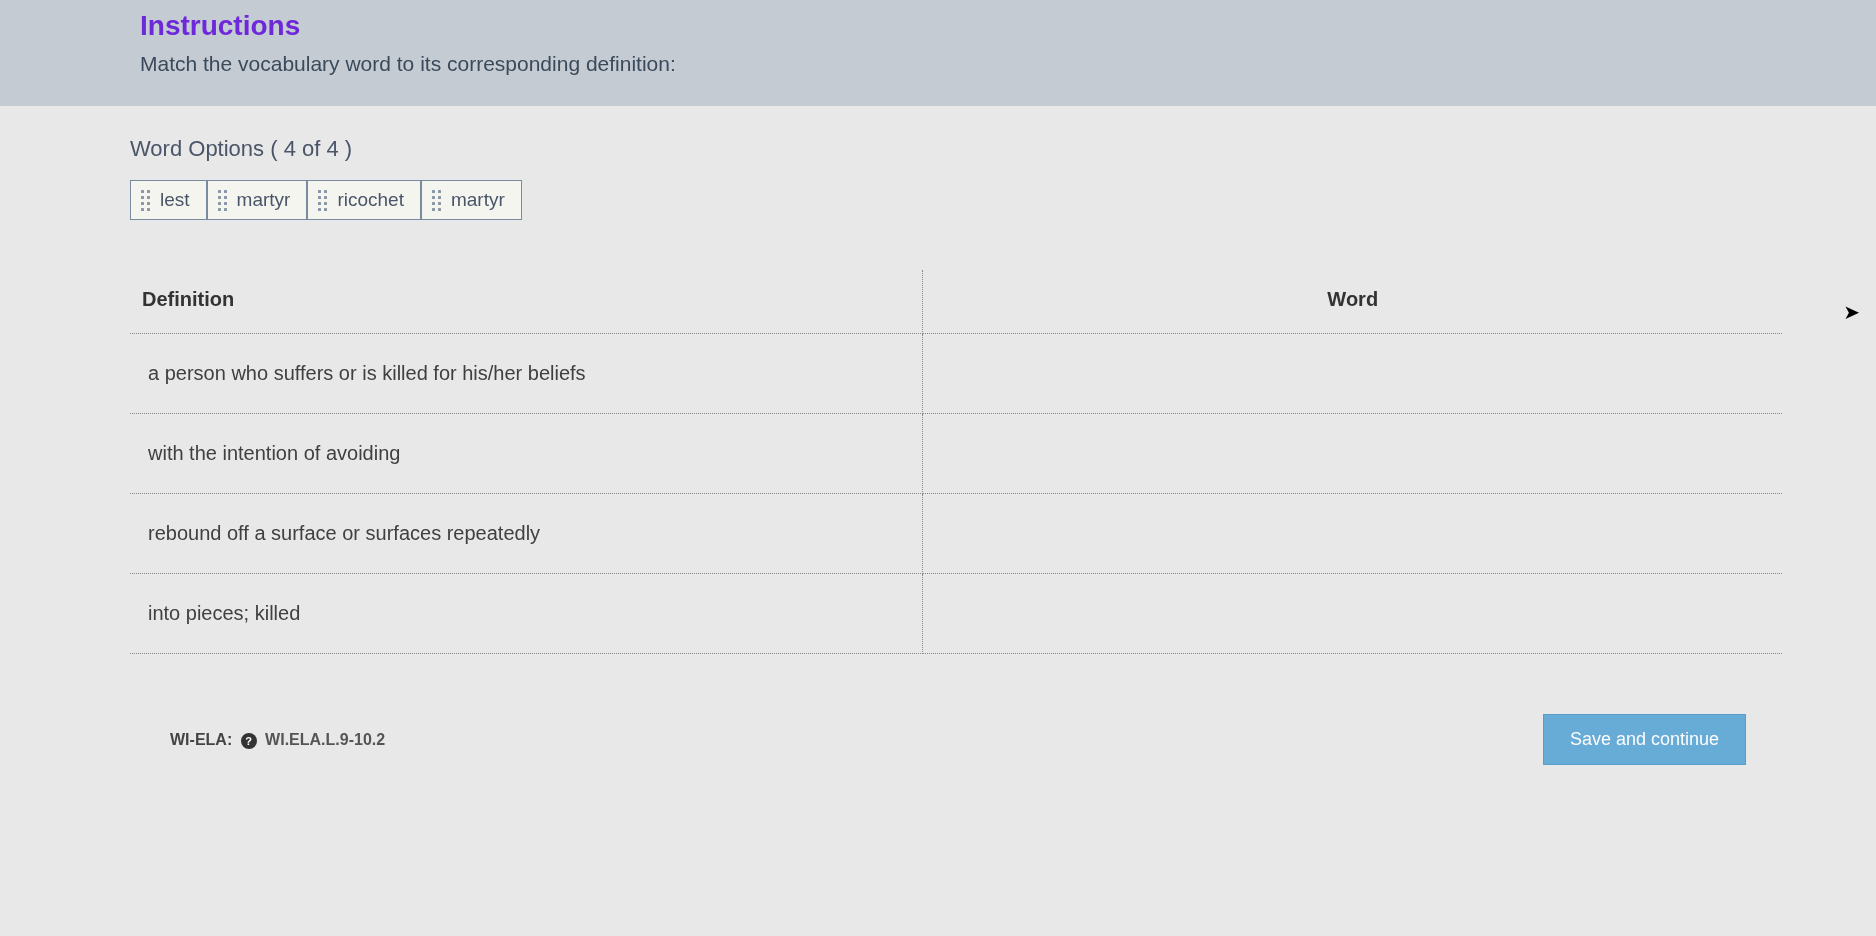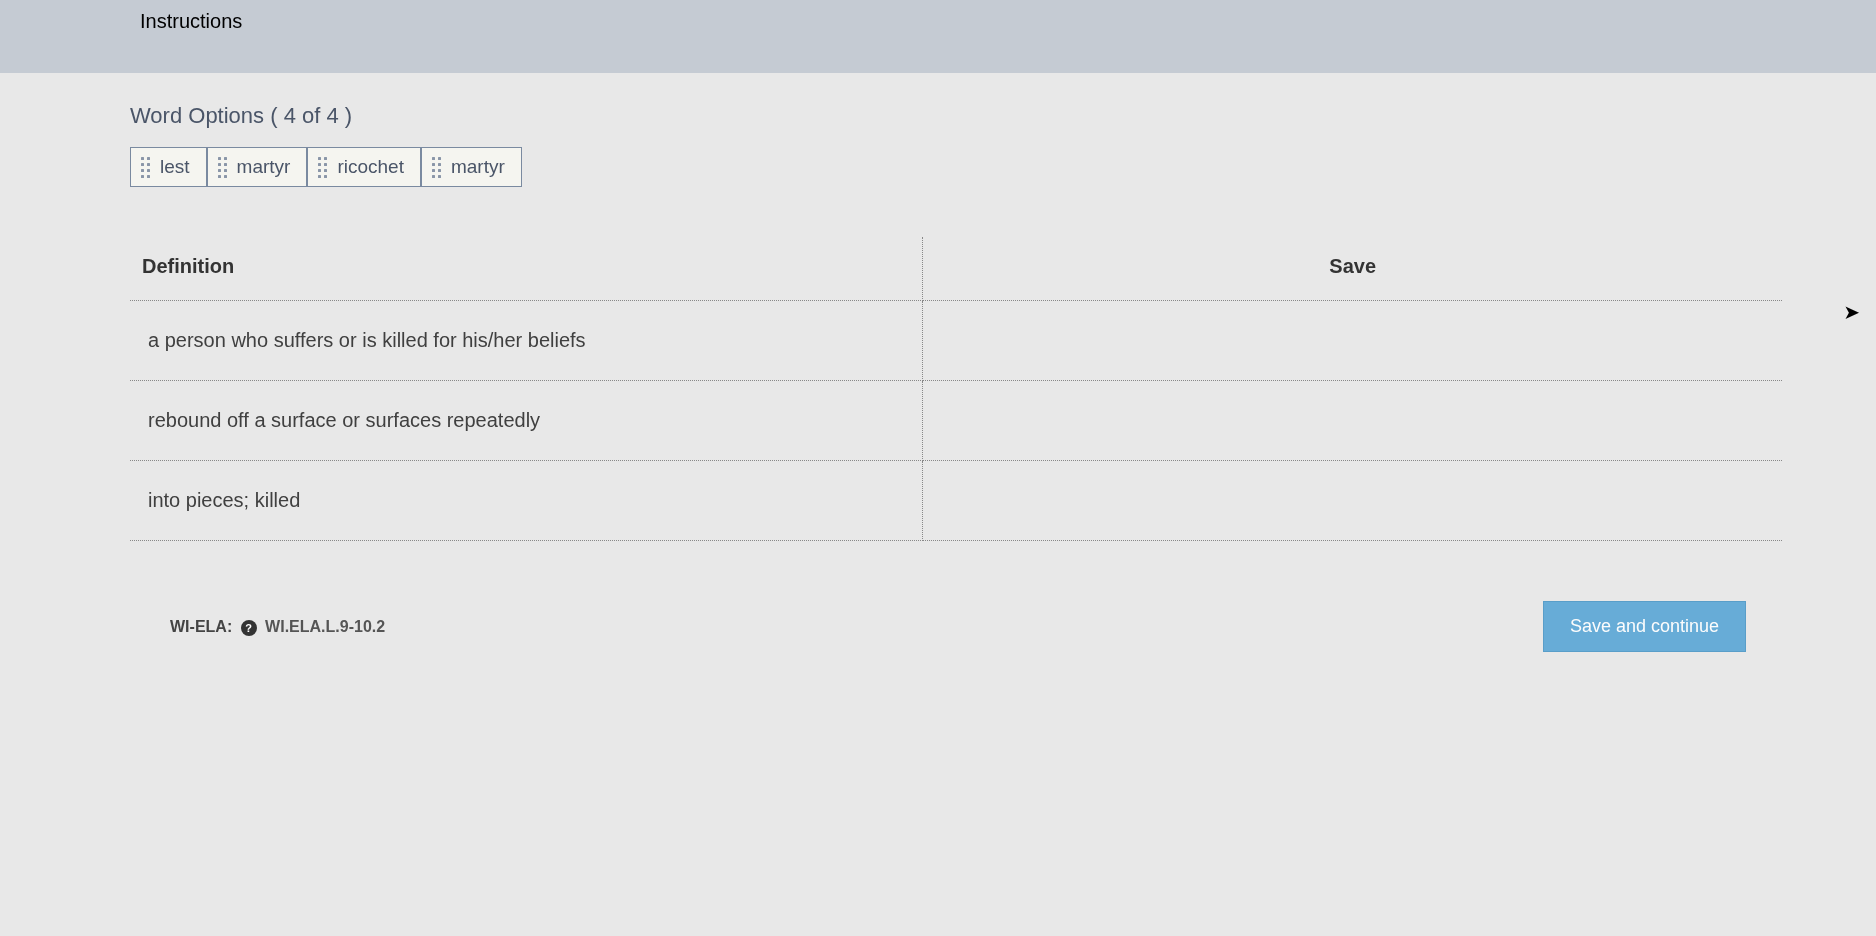--- a/index.html
+++ b/index.html
@@ -9,24 +9,24 @@
       width: 1876px;
       height: 936px;
       overflow: hidden;
       color: #444;
     }
     .instructions-panel {
       background: #c5cbd3;
       padding: 10px 140px 30px 140px;
     }
     .instructions-title {
-      font-size: 20px;
-      color: #000000;
+      font-size: 28px;
+      color: #6d28d9;
       margin-bottom: 10px;
-      font-weight: 400;
+      font-weight: 700;
     }
     .instructions-text {
       font-size: 21px;
       color: #3a4a5a;
     }
     .content {
       padding: 30px 94px 20px 130px;
     }
     .word-options-label {
       font-size: 22px;
@@ -133,20 +133,21 @@
       top: 300px;
       font-size: 20px;
       color: #000;
     }
   </style>
 </head>
 <body>
 
 <div class="instructions-panel">
   <div class="instructions-title">Instructions</div>
+  <div class="instructions-text">Match the vocabulary word to its corresponding definition:</div>
 </div>
 
 <div class="content">
   <div class="word-options-label">Word Options ( 4 of 4 )</div>
 
   <div class="word-chips">
     <div class="word-chip">
       <span class="drag-handle">
           <span></span>
           <span></span>
@@ -197,26 +198,30 @@
           <span></span>
         </span>
       <span>martyr</span>
     </div>
   </div>
 
   <table class="match-table">
     <thead>
       <tr>
         <th>Definition</th>
-        <th>Save</th>
+        <th>Word</th>
       </tr>
     </thead>
     <tbody>
       <tr>
         <td>a person who suffers or is killed for his/her beliefs</td>
+        <td></td>
+      </tr>
+      <tr>
+        <td>with the intention of avoiding</td>
         <td></td>
       </tr>
       <tr>
         <td>rebound off a surface or surfaces repeatedly</td>
         <td></td>
       </tr>
       <tr>
         <td>into pieces; killed</td>
         <td></td>
       </tr>

